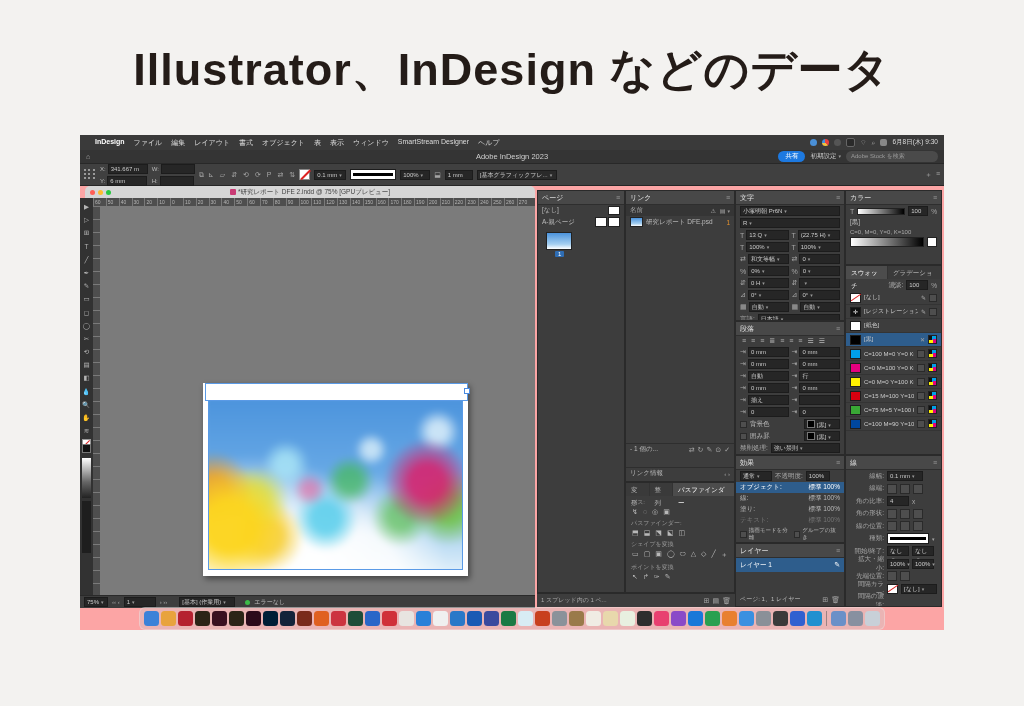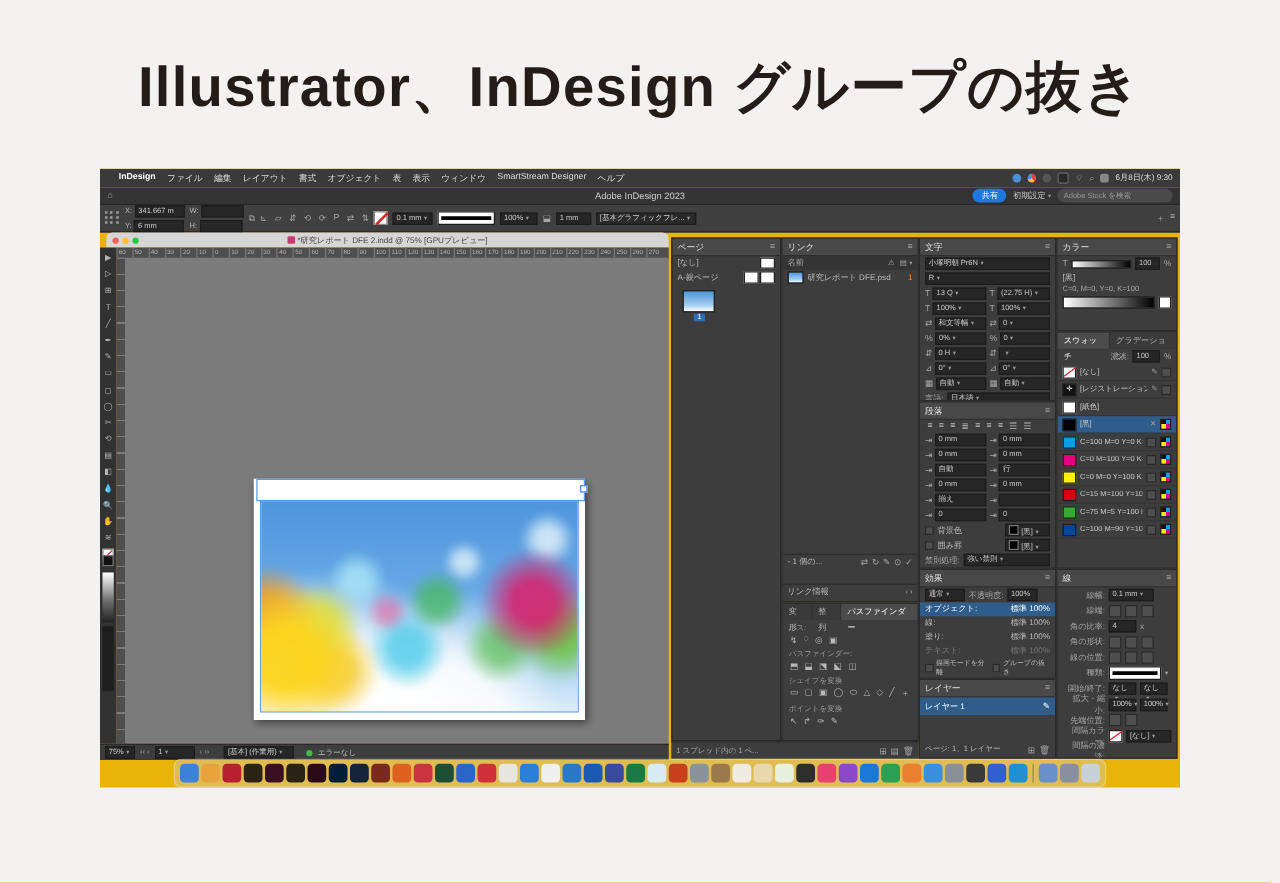--- a/index.html
+++ b/index.html
@@ -1,20 +1,20 @@
 <!DOCTYPE html>
 <html><head>
 <meta charset="utf-8">
 <style>
   html,body{margin:0;padding:0;}
   body{width:1024px;height:706px;background:#f3f2f0;font-family:"Liberation Sans","DejaVu Sans",sans-serif;position:relative;overflow:hidden;}
   
   #heading{position:absolute;left:0;top:40px;width:1024px;text-align:center;font-size:45px;font-weight:800;color:#241c18;letter-spacing:1px;}
   
-  #shot{position:absolute;left:80px;top:135px;width:864px;height:495px;background:#eab308;overflow:hidden;font-size:7px;color:#ccc;}
+  #shot{position:absolute;left:80px;top:135px;width:864px;height:495px;background:#fca5a5;overflow:hidden;font-size:7px;color:#ccc;}
   
   #menubar{position:absolute;left:0;top:0;width:864px;height:15px;background:#3a3a3a;display:flex;align-items:center;padding:0 6px;box-sizing:border-box;gap:9px;white-space:nowrap;}
   #menubar .mi{color:#ddd;font-size:7px;}
   #menubar .mi.first{font-weight:bold;color:#fff;}
   #mb-right{margin-left:auto;display:flex;align-items:center;gap:5px;}
   .statusdot{width:7px;height:7px;border-radius:2px;display:inline-block;}
   
   #appheader{position:absolute;left:0;top:15px;width:864px;height:14px;background:#343434;border-bottom:1px solid #282828;display:flex;align-items:center;box-sizing:border-box;padding:0 6px;}
   #app-title{position:absolute;left:0;width:864px;text-align:center;font-size:7.5px;color:#cfcfcf;}
   #ah-right{margin-left:auto;display:flex;align-items:center;gap:5px;z-index:2;}
@@ -107,21 +107,21 @@
   #statusbar{position:absolute;left:0;top:460px;width:455px;height:13px;background:#3d3d3d;border-top:1px solid #2a2a2a;display:flex;align-items:center;gap:4px;padding:0 4px;box-sizing:border-box;font-size:6px;color:#bbb;}
   #colA-status{position:absolute;left:457px;top:458px;width:198px;height:14px;background:#3d3d3d;border-top:1px solid #2a2a2a;display:flex;align-items:center;justify-content:space-between;padding:0 4px;box-sizing:border-box;font-size:6px;color:#aaa;}
   .okdot{width:5px;height:5px;border-radius:50%;display:inline-block;}
   #dock{position:absolute;left:50%;transform:translateX(-50%);top:472px;height:21px;background:rgba(205,205,205,.38);border:1px solid rgba(255,255,255,.25);border-radius:6px;display:flex;align-items:center;gap:2px;padding:0 4px;}
   .dicon{width:15px;height:15px;border-radius:3.5px;flex:0 0 auto;}
   .ddiv{width:1px;height:15px;background:rgba(80,80,80,.5);margin:0 2px;}
 </style>
 </head>
 <body>
 
-<div id="heading">Illustrator、InDesign グループの抜き</div>
+<div id="heading">Illustrator、InDesign などのデータ</div>
 
 <div id="shot">
 
   <div id="menubar">
     <span class="mi"></span>
     <span id="menu-items" style="display:flex;gap:9px;">
         <span class="mi first">InDesign</span>
         <span class="mi">ファイル</span>
         <span class="mi">編集</span>
         <span class="mi">レイアウト</span>

